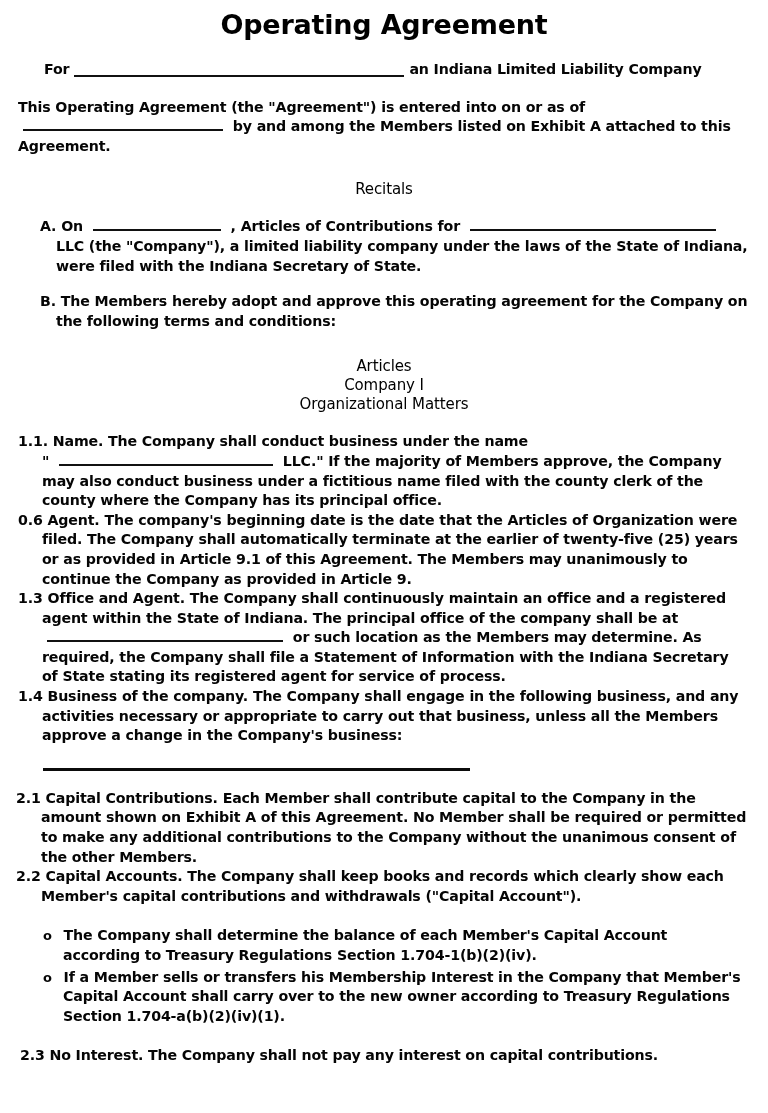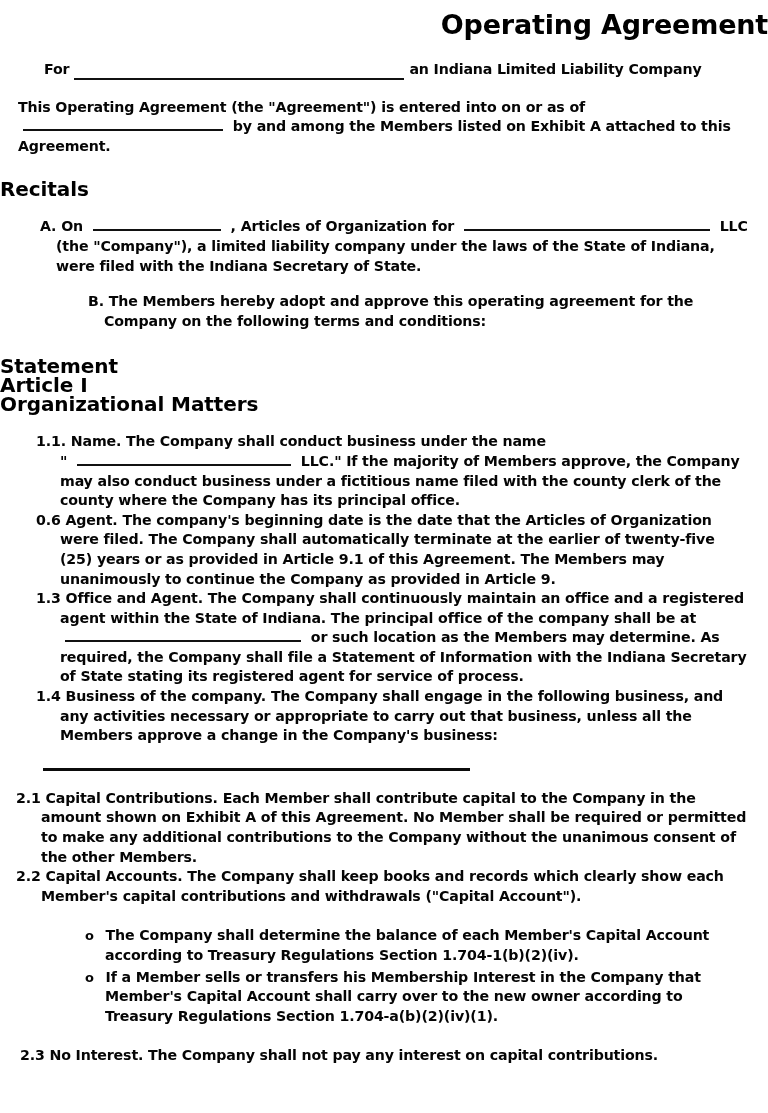--- a/index.html
+++ b/index.html
@@ -18,21 +18,21 @@
   .page {
     width: 768px;
     height: 1113px;
     position: relative;
     background: #ffffff;
     box-sizing: border-box;
   }
 
   
   .doc-title {
-    text-align: right;
+    text-align: center;
     font-size: 27px;
     font-weight: bold;
     letter-spacing: -0.2px;
     margin: 8px 0 0 0;
     line-height: 34px;
   }
 
   
   .blk {
     font-size: 14.2px;
@@ -41,21 +41,21 @@
     letter-spacing: -0.15px;
     color: #050505;
   }
 
   
   .for-line {
     margin: 18px 0 0 0;
     padding-left: 44px;
     padding-right: 18px;
     display: flex;
-    align-items: flex-end;
+    align-items: center;
     white-space: nowrap;
   }
   .for-line .lbl { flex: 0 0 auto; }
   .fill {
     display: inline-block;
     border-bottom: 2.2px solid #111;
     height: 0.82em;
     margin: 0 5px;
     vertical-align: baseline;
   }
@@ -64,53 +64,54 @@
   
   .intro {
     margin: 18px 0 0 0;
     padding-left: 18px;
   }
   .intro .l2 { display: block; }
   .fill-intro { width: 200px; }
 
   
   .heading-center {
-    font-size: 20px;
-    font-weight: bold;
+    text-align: center;
+    font-size: 15px;
+    font-weight: normal;
     line-height: 19px;
     letter-spacing: -0.1px;
   }
   .h-recitals { margin: 24px 0 0 0; }
   .h-agreement { margin: 26px 0 0 0; }
   .h-article2 { margin: 26px 0 0 0; }
 
   
   .recital-list {
     margin: 18px 0 0 0;
     padding: 0;
     list-style: none;
   }
   .recital {
     padding-left: 56px;
     padding-right: 20px;
     text-indent: -16px;
     margin-bottom: 16px;
   }
-  .recital:last-child { margin-bottom: 0; margin-left: 48px; }
+  .recital:last-child { margin-bottom: 0; }
   .fill-recital-a1 { width: 128px; }
   .fill-recital-a2 { width: 246px; }
 
   
   .clause-list {
     margin: 18px 0 0 0;
     padding: 0;
     list-style: none;
   }
   .clause {
-    padding-left: 60px;
+    padding-left: 42px;
     padding-right: 20px;
     text-indent: -24px;
   }
   .clause .num { font-weight: bold; }
   .clause .ttl { font-weight: bold; }
   .clause-indent-line {
     display: block;
     text-indent: 0;
   }
   .fill-name { width: 214px; }
@@ -131,21 +132,21 @@
     text-indent: -25px;
   }
 
   
   .bullets {
     margin: 20px 0 0 0;
     padding: 0;
     list-style: none;
   }
   .bullet {
-    padding-left: 105px;
+    padding-left: 63px;
     padding-right: 24px;
     text-indent: -20px;
     margin-bottom: 2px;
   }
   .bullet .marker {
     font-weight: bold;
     font-size: 13px;
     padding-right: 7px;
   }
 
@@ -179,35 +180,35 @@
   </div>
 
   <div class="heading-center h-recitals">Recitals</div>
 
   <div class="recital-list">
 
     <div class="blk recital">
       <span>A.</span>
       <span>On</span>
       <span class="fill fill-recital-a1"></span>
-      <span>, Articles of Organization for</span>
+      <span>, Articles of Contributions for</span>
       <span class="fill fill-recital-a2"></span>
       <span>LLC (the "Company"), a limited liability company under the laws of the State of Indiana, were filed with the Indiana Secretary of State.</span>
     </div>
 
     <div class="blk recital">
       <span>B.</span>
       <span>The Members hereby adopt and approve this operating agreement for the Company on the following terms and conditions:</span>
     </div>
 
   </div>
 
   <div class="heading-center h-agreement">
-    <div>Statement</div>
-    <div>Article I</div>
+    <div>Articles</div>
+    <div>Company I</div>
     <div>Organizational Matters</div>
   </div>
 
   <div class="clause-list">
 
     <div class="blk clause">
       <span class="num">1.1.</span>
       <span class="ttl">Name.</span>
       <span>The Company shall conduct business under the name</span>
       <span class="clause-indent-line">

